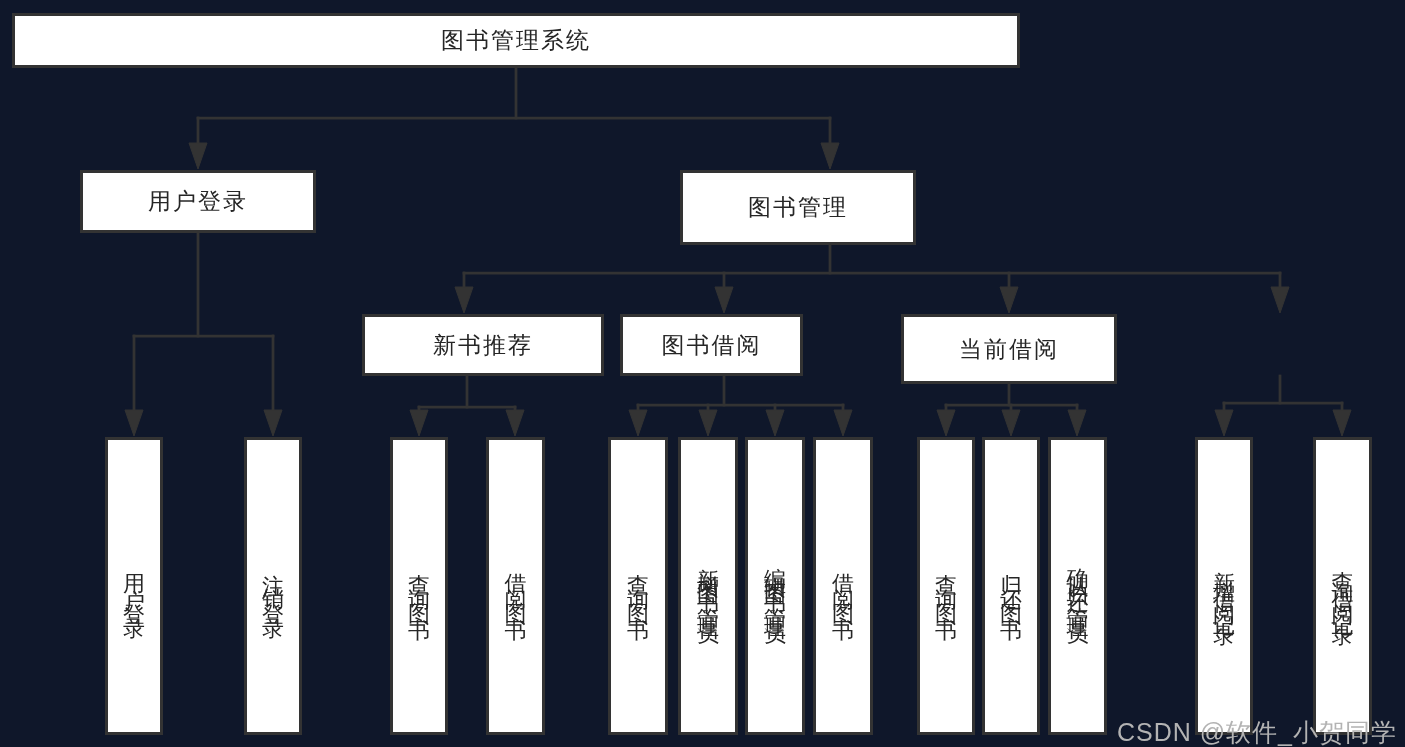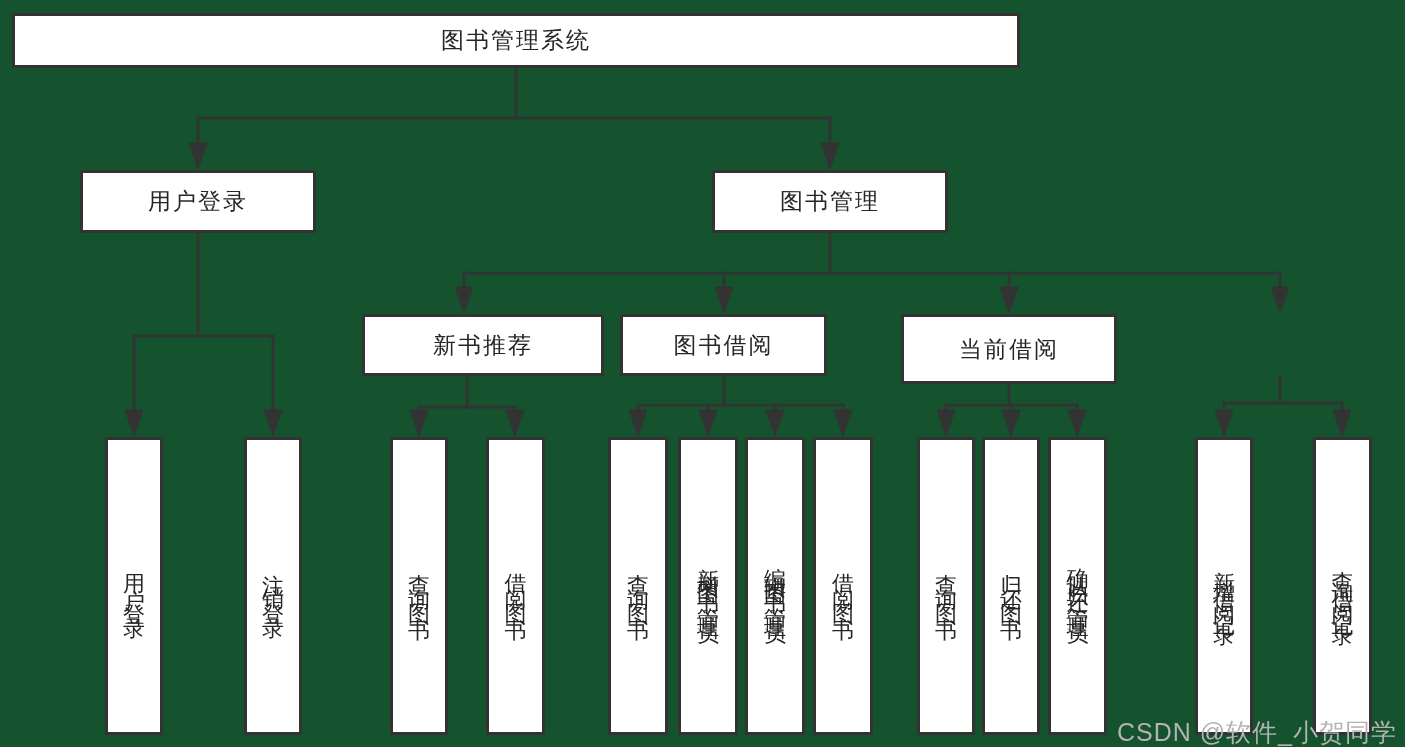--- a/index.html
+++ b/index.html
@@ -1,21 +1,21 @@
 <!DOCTYPE html>
 <html><head>
 <meta charset="utf-8">
 <style>
   html,body{margin:0;padding:0;background:#ffffff;}
   body{
     width:1405px;height:747px;overflow:hidden;
     font-family:"Liberation Sans","DejaVu Sans",sans-serif;
     color:#262626;
   }
-  .stage{position:relative;width:1405px;height:747px;background:#14532d;}
+  .stage{position:relative;width:1405px;height:747px;background:#0f172a;}
   .connectors{position:absolute;left:0;top:0;z-index:1;}
   .box{
     position:absolute;z-index:2;box-sizing:border-box;
     border:3px solid #333333;background:#ffffff;
     display:flex;align-items:center;justify-content:center;
   }
   .hbox span{
     font-size:23px;letter-spacing:2px;color:#262626;white-space:nowrap;
   }
   .vbox{top:437px;height:298px;}
@@ -125,28 +125,28 @@
     </g>
   </svg>
 
   <div class="box hbox" style="left:12px;top:13px;width:1008px;height:55px">
     <span>图书管理系统</span>
   </div>
 
   <div class="box hbox" style="left:80px;top:170px;width:236px;height:63px">
     <span>用户登录</span>
   </div>
-  <div class="box hbox" style="left:712px;top:170px;width:236px;height:63px">
+  <div class="box hbox" style="left:680px;top:170px;width:236px;height:75px">
     <span>图书管理</span>
   </div>
 
   <div class="box hbox" style="left:362px;top:314px;width:242px;height:62px">
     <span>新书推荐</span>
   </div>
-  <div class="box hbox" style="left:620px;top:314px;width:207px;height:62px">
+  <div class="box hbox" style="left:620px;top:314px;width:183px;height:62px">
     <span>图书借阅</span>
   </div>
   <div class="box hbox" style="left:901px;top:314px;width:216px;height:70px">
     <span>当前借阅</span>
   </div>
 
   <div class="box vbox ls4" style="left:105px;width:58px">
     <span>用户登录</span>
   </div>
   <div class="box vbox ls4" style="left:244px;width:58px">

